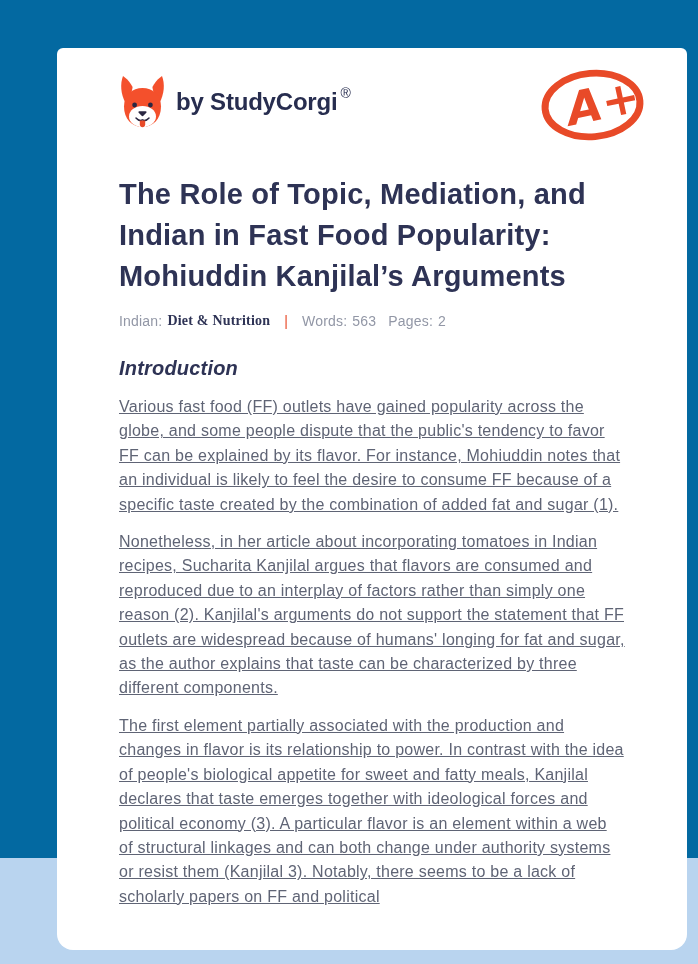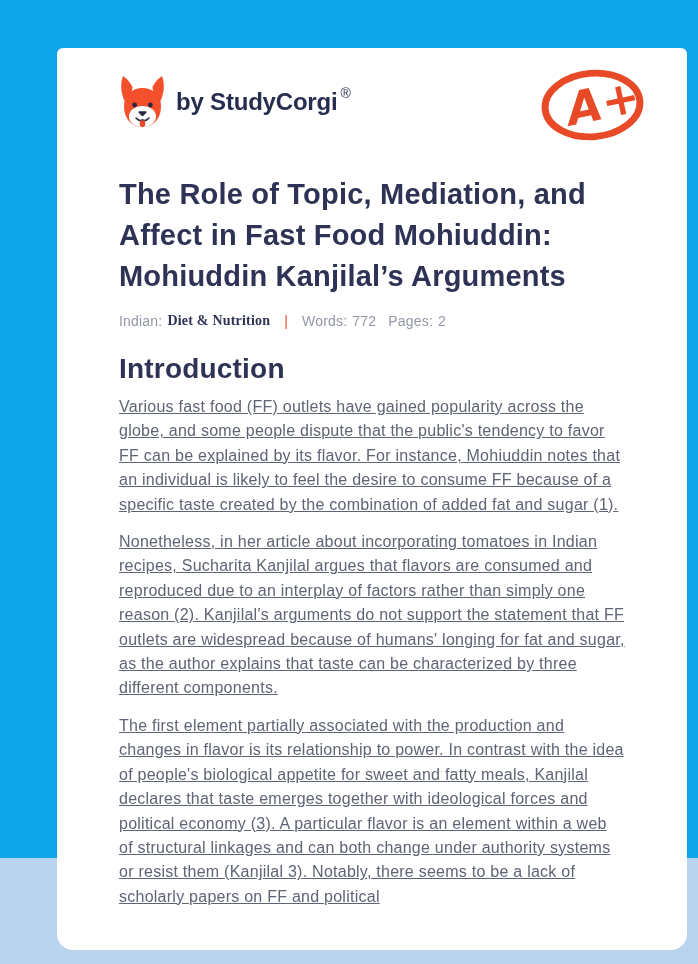--- a/index.html
+++ b/index.html
@@ -5,21 +5,21 @@
   html, body { margin: 0; padding: 0; }
   body {
     width: 698px; height: 964px;
     font-family: "Liberation Sans", sans-serif;
     background: #b9d4ef;
     overflow: hidden;
   }
   .page {
     position: relative;
     width: 698px; height: 858px;
-    background: #0ea5e9;
+    background: #0369a1;
   }
   .card {
     position: absolute;
     left: 57px; top: 48px;
     width: 630px; height: 902px;
     background: #ffffff;
     border-radius: 6px 6px 16px 16px;
     box-sizing: border-box;
     padding: 16px 62px 0 62px;
     overflow: hidden;
@@ -75,25 +75,26 @@
     margin-left: 5px;
     font-family: Liberation Serif, serif;
   }
   .meta .separator {
     color: #e84a28;
     margin: 0 14px;
   }
   .meta .pair { margin-right: 12px; }
   .section-heading {
     margin: 26px 0 0 0;
-    font-size: 28px;
+    font-size: 20px;
     line-height: 27px;
     font-weight: 700;
     letter-spacing: 0.2px;
     color: #2e3355;
+    font-style: italic;
   }
   .paragraph {
     margin: 13px 0 0 0;
     font-size: 16px;
     line-height: 24.4px;
     letter-spacing: 0.25px;
     color: #5f6475;
     text-decoration: underline;
   }
 </style>
@@ -136,30 +137,30 @@
       <div class="badge">
         <svg width="109" height="82" viewBox="0 0 110 82" xmlns="http://www.w3.org/2000/svg">
           <ellipse cx="55" cy="41" rx="48" ry="32" fill="none" stroke="#e84a28" stroke-width="7" transform="rotate(-5 55 41)"></ellipse>
           <text x="29" y="57" font-size="46" font-style="italic" font-weight="bold" font-family="DejaVu Sans, sans-serif" fill="#e84a28" transform="rotate(-12 55 41)">A+</text>
         </svg>
       </div>
     </div>
 
     <h1 class="title">
       <div>The Role of Topic, Mediation, and</div>
-      <div>Affect in Fast Food Mohiuddin:</div>
+      <div>Indian in Fast Food Popularity:</div>
       <div>Mohiuddin Kanjilal’s Arguments</div>
     </h1>
 
     <div class="meta">
       <span>Indian:</span>
       <span class="topic-value">Diet &amp; Nutrition</span>
       <span class="separator">|</span>
       <span class="pair" style="margin-right:5px;">Words:</span>
-      <span class="pair">772</span>
+      <span class="pair">563</span>
       <span class="pair" style="margin-right:5px;">Pages:</span>
       <span>2</span>
     </div>
 
     <h2 class="section-heading">Introduction</h2>
     <p class="paragraph">Various fast food (FF) outlets have gained popularity across the globe, and some people dispute that the public's tendency to favor FF can be explained by its flavor. For instance, Mohiuddin notes that an individual is likely to feel the desire to consume FF because of a specific taste created by the combination of added fat and sugar (1).</p>
     <p class="paragraph">Nonetheless, in her article about incorporating tomatoes in Indian recipes, Sucharita Kanjilal argues that flavors are consumed and reproduced due to an interplay of factors rather than simply one reason (2). Kanjilal's arguments do not support the statement that FF outlets are widespread because of humans' longing for fat and sugar, as the author explains that taste can be characterized by three different components.</p>
 
     <p class="paragraph">The first element partially associated with the production and changes in flavor is its relationship to power. In contrast with the idea of people's biological appetite for sweet and fatty meals, Kanjilal declares that taste emerges together with ideological forces and political economy (3). A particular flavor is an element within a web of structural linkages and can both change under authority systems or resist them (Kanjilal 3). Notably, there seems to be a lack of scholarly papers on FF and political</p>
 

